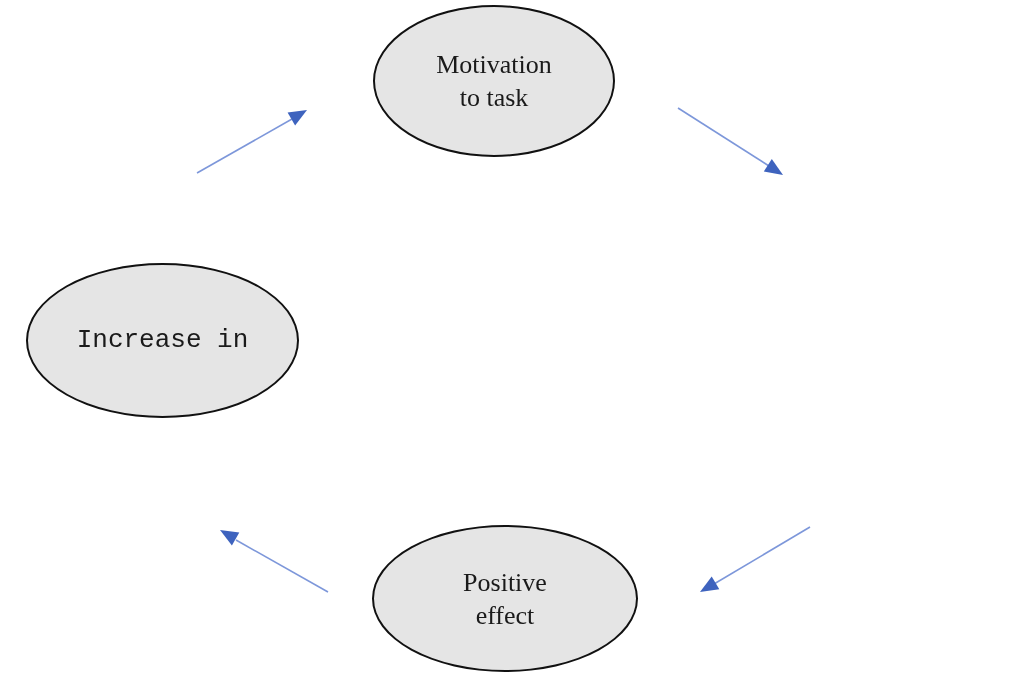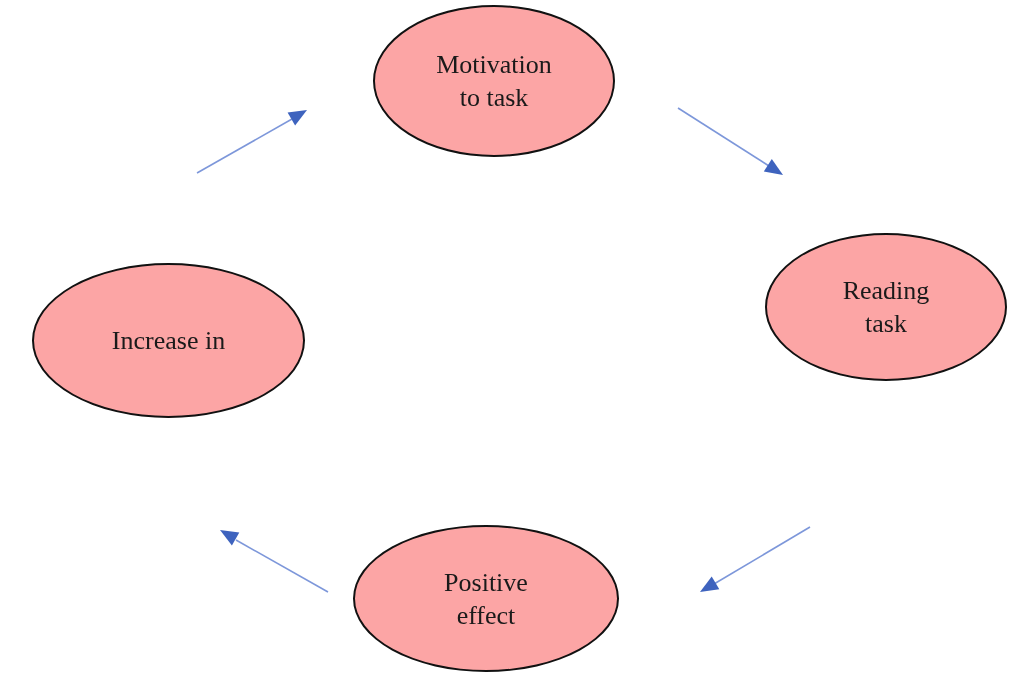--- a/index.html
+++ b/index.html
@@ -22,27 +22,27 @@
     border: 2.5px solid var(--node-border, #111111);
     border-radius: 50%;
     display: flex;
     flex-direction: column;
     align-items: center;
     justify-content: center;
     text-align: center;
     color: var(--node-text, #1a1a1a);
     font-size: 26px;
     line-height: 33px;
-    background: #fca5a5;
+    background: #e5e5e5;
   }
   .node .line { display: block; }
   .node-top    { left: 373px; top: 5px;   width: 242px; height: 152px; }
   .node-right  { left: 765px; top: 233px; width: 242px; height: 148px; }
-  .node-left   { left: 32px;  top: 263px; width: 273px; height: 155px; }
-  .node-bottom { left: 353px; top: 525px; width: 266px; height: 147px; }
+  .node-left   { left: 26px;  top: 263px; width: 273px; height: 155px; font-family: Liberation Mono, monospace; }
+  .node-bottom { left: 372px; top: 525px; width: 266px; height: 147px; }
 </style>
 </head>
 <body>
 
 <div class="canvas">
 
   <svg class="arrows" viewBox="0 0 1024 690">
 
     <g>
       <line x1="197" y1="173" x2="292" y2="119" stroke-width="1.6" stroke="#7d97da"></line>
@@ -63,24 +63,20 @@
       <line x1="328" y1="592" x2="236" y2="540" stroke-width="1.6" stroke="#7d97da"></line>
       <polygon points="220,530 239.3,532.5 231.9,545.5" fill="#3e63be"></polygon>
     </g>
   </svg>
 
   <div class="node node-top">
     <span class="line">Motivation</span>
     <span class="line">to task</span>
   </div>
 
-  <div class="node node-right">
-    <span class="line">Reading</span>
-    <span class="line">task</span>
-  </div>
 
   <div class="node node-left">
     <span class="line">Increase in</span>
   </div>
 
   <div class="node node-bottom">
     <span class="line">Positive</span>
     <span class="line">effect</span>
   </div>
 

